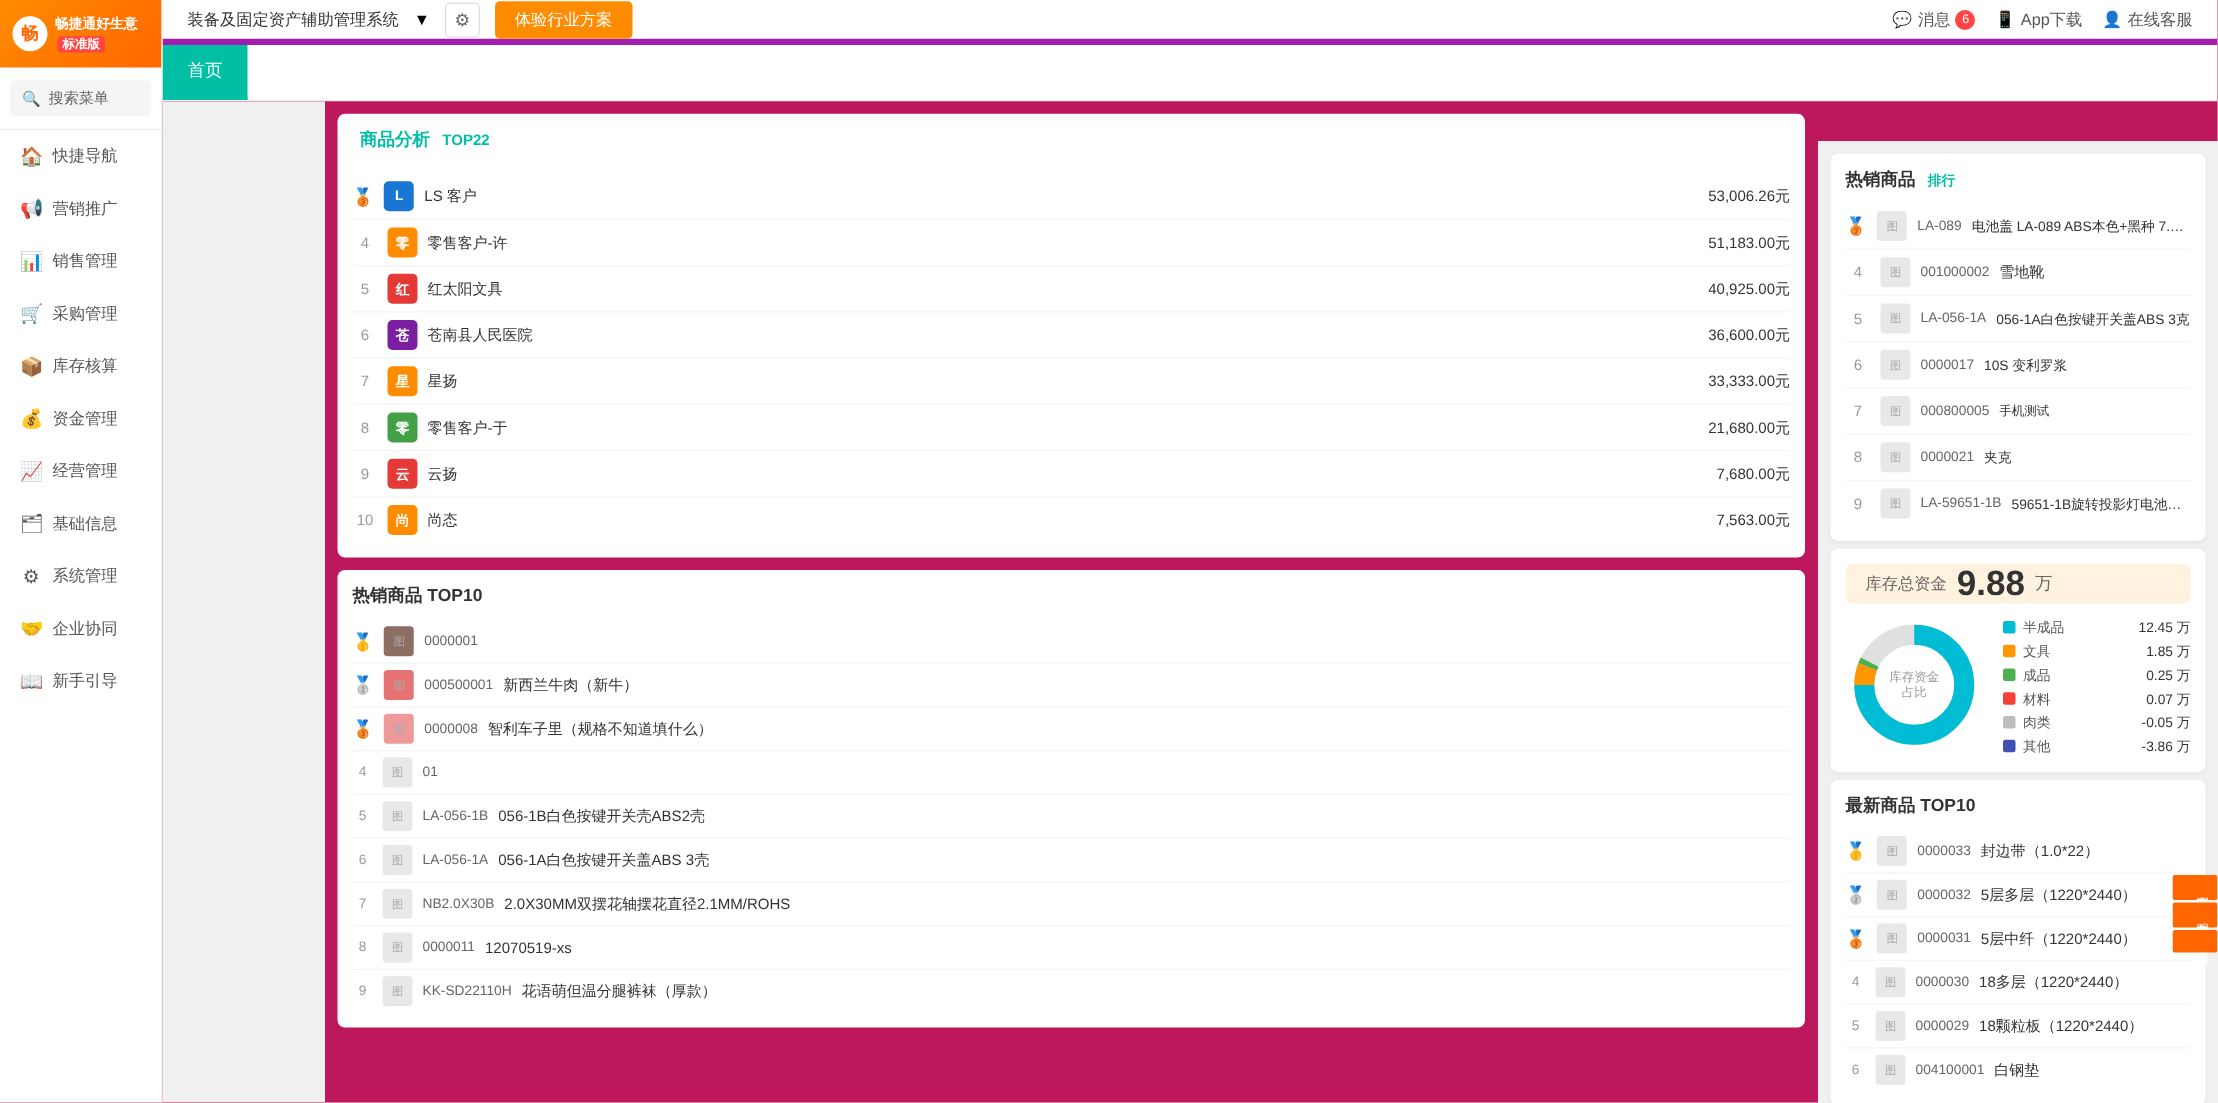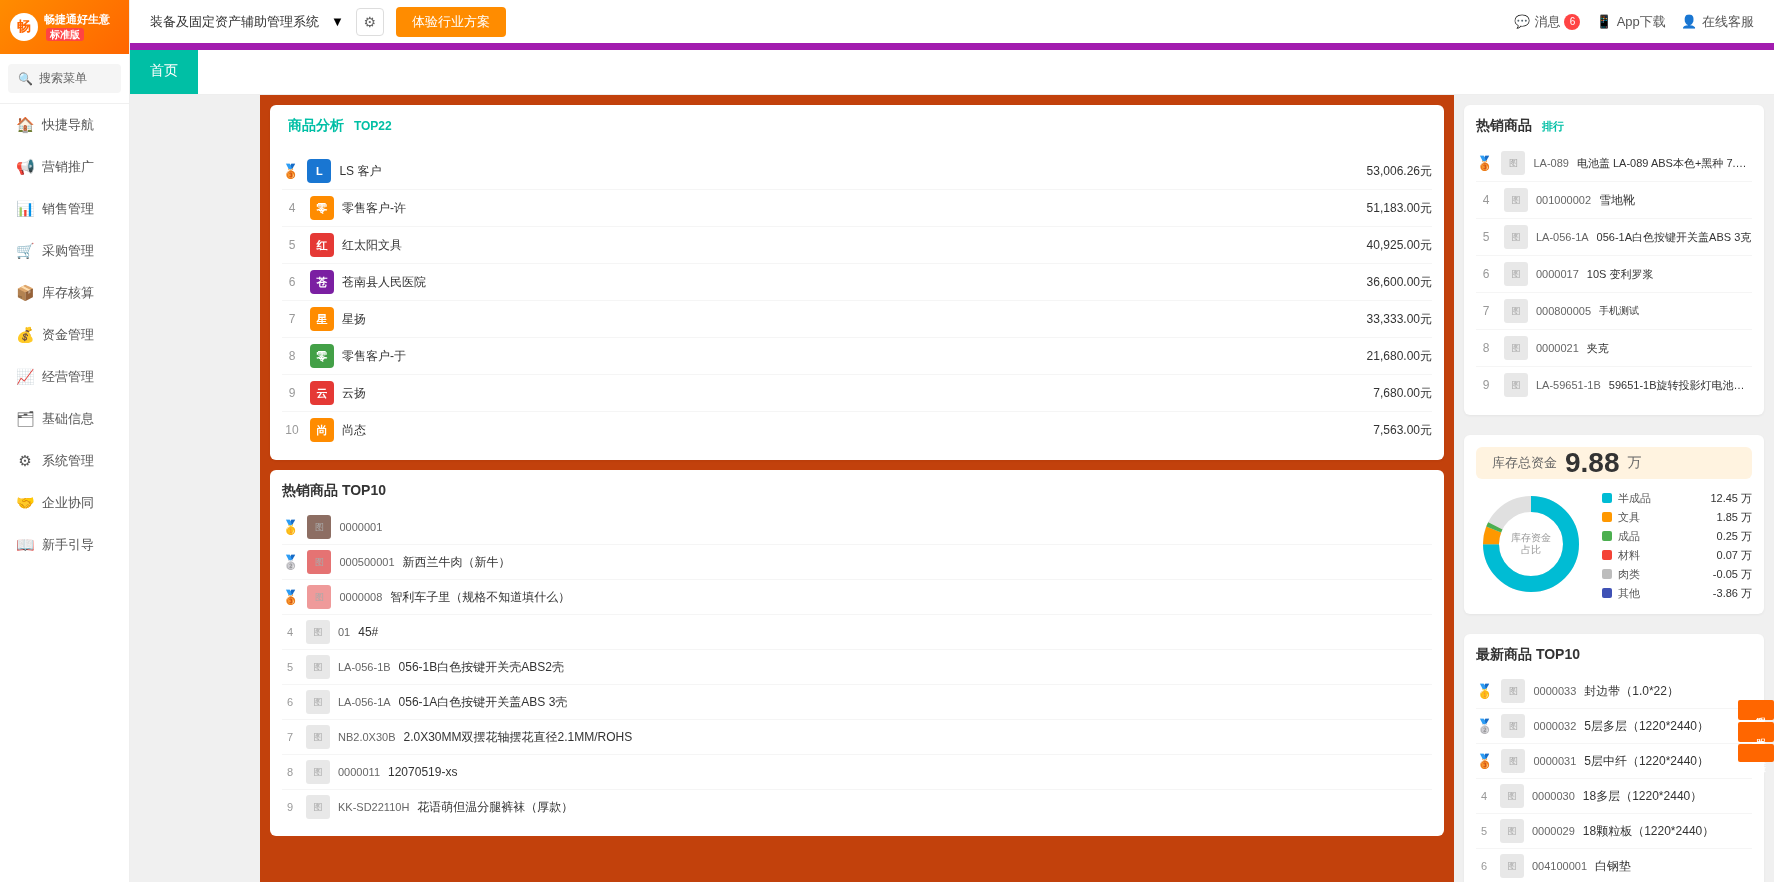--- a/index.html
+++ b/index.html
@@ -75,23 +75,23 @@
 
     
     .main-area {
       flex: 1;
       display: flex;
       flex-direction: column;
       overflow: hidden;
     }
     .topbar {
       background: #fff;
-      border-bottom: 7px solid #a21caf;
+      border-bottom: 5px solid #a21caf;
       padding: 0 20px;
-      height: 50px;
+      height: 36px;
       display: flex;
       align-items: center;
       gap: 12px;
       flex-shrink: 0;
     }
     .topbar-system-name {
       font-size: 13px;
       color: #333;
       display: flex;
       align-items: center;
@@ -154,21 +154,21 @@
       background: #00bfa5;
       border-bottom-color: #00bfa5;
     }
 
     
     .content-area {
       flex: 1;
       overflow-y: auto;
       display: flex;
       gap: 0;
-      background: #c2410c;
+      background: #be185d;
     }
 
     .left-panel {
       width: 130px;
       background: #f0f0f0;
       flex-shrink: 0;
     }
 
     .middle-panel {
       flex: 1;
@@ -178,23 +178,24 @@
       flex-direction: column;
       gap: 10px;
     }
 
     .right-panel {
       width: 320px;
       flex-shrink: 0;
       padding: 10px;
       display: flex;
       flex-direction: column;
-      gap: 20px;
+      gap: 6px;
       overflow-y: auto;
       background: #f0f0f0;
+      margin-top: 32px;
     }
 
     
     .card {
       background: white;
       border-radius: 6px;
       padding: 12px;
       box-shadow: 0 1px 3px rgba(0,0,0,0.05);
     }
 
@@ -516,21 +517,20 @@
             <div class="product-list-item">
     <span style="color:#cd7f32;font-size:14px;">🥉</span>
     <div class="product-img-placeholder" style="background:#ef9a9a">图</div>
     <span class="product-code">0000008</span>
     <span class="product-name">智利车子里（规格不知道填什么）</span>
   </div>
             <div class="product-list-item">
     <span class="product-rank-num">4</span>
     <div class="product-img-placeholder">图</div>
     <span class="product-code">01</span>
-    <span class="product-name">45#</span>
   </div>
             <div class="product-list-item">
     <span class="product-rank-num">5</span>
     <div class="product-img-placeholder">图</div>
     <span class="product-code">LA-056-1B</span>
     <span class="product-name">056-1B白色按键开关壳ABS2壳</span>
   </div>
             <div class="product-list-item">
     <span class="product-rank-num">6</span>
     <div class="product-img-placeholder">图</div>

